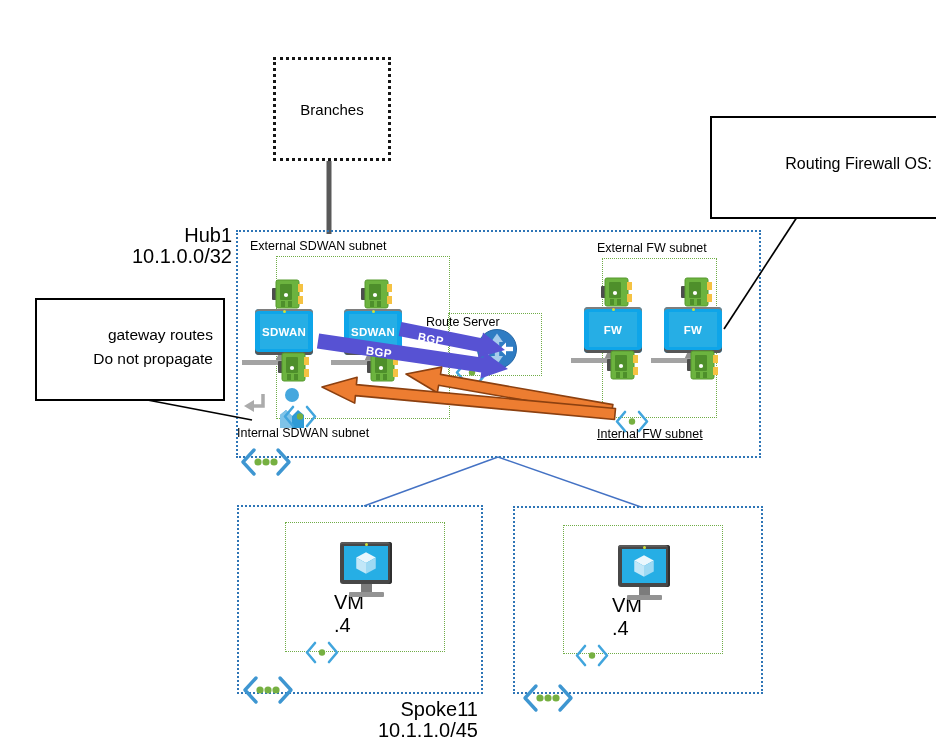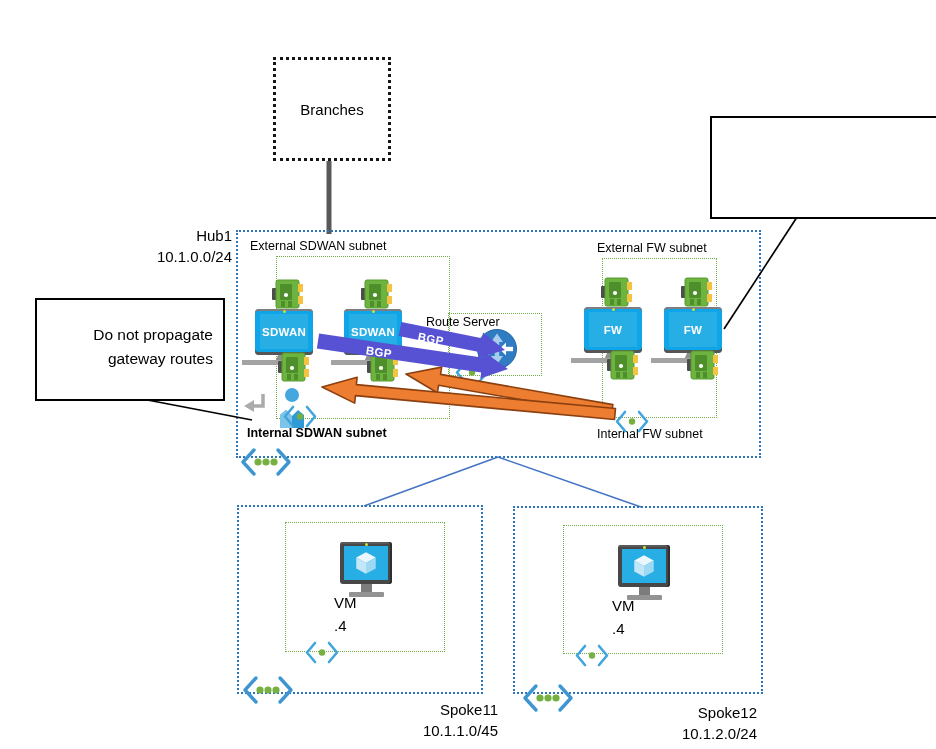--- a/index.html
+++ b/index.html
@@ -15,21 +15,21 @@
   .branches-box .t{font-size:15px;}
   .vnet-box{border:2px dotted var(--hub-border,#2E75B6);z-index:2;}
   .subnet-box{border:1.5px dotted var(--subnet-border,#70AD47);z-index:3;}
   .callout{background:#fff;border:2.5px solid #000;z-index:40;display:flex;flex-direction:column;justify-content:center;text-align:right;}
   .callout.left{font-size:15.5px;line-height:24px;padding:0 10px 6px 6px;}
   .callout.right{font-size:16px;line-height:26px;padding:0 5px 8px 5px;}
 
   
   .lbl{z-index:6;white-space:nowrap;}
   .lbl-sm{font-size:12.5px;}
-  .lbl-md{font-size:15px;line-height:21px;}
+  .lbl-md{font-size:20px;line-height:21px;}
   .t-right{text-align:right;}
   .t-center{}
 
   
   .appliance{z-index:10;width:96px;height:112px;}
   .monitor{position:absolute;left:16px;top:30px;width:58px;height:46px;background:#0ea5e9;border-radius:4px;
     box-shadow:inset 0 -3px 0 #565656, inset 0 2px 0 #7e7e7e;z-index:12;}
   .screen{position:absolute;left:5px;top:5px;right:5px;bottom:6px;background:var(--screen,#26AEE5);
     display:flex;align-items:center;justify-content:center;color:#fff;font-weight:bold;font-size:11.5px;letter-spacing:.2px;}
   .camdot{position:absolute;left:50%;top:1px;width:3px;height:3px;margin-left:-1px;border-radius:50%;background:#cfe03a;}
@@ -97,32 +97,32 @@
     <line class="vline" x1="498" y1="457" x2="364" y2="506"></line>
     <line class="vline" x1="498" y1="457" x2="641" y2="507"></line>
   </svg>
 
   <div class="abs branches-box" style="left:273px;top:57px;width:112px;height:98px;">
     <span class="t">Branches</span>
   </div>
 
   <div class="abs lbl lbl-md t-right" style="left:106px;top:225px;width:126px;">
     <div>Hub1</div>
-    <div>10.1.0.0/24</div>
+    <div>10.1.0.0/32</div>
   </div>
   <div class="abs vnet-box" style="left:236px;top:230px;width:521px;height:224px;"></div>
 
   <div class="abs lbl lbl-sm" style="left:250px;top:239px;">External SDWAN subnet</div>
   <div class="abs lbl lbl-sm t-center" style="left:597px;top:241px;width:124px;">External FW subnet</div>
   <div class="abs subnet-box" style="left:276px;top:256px;width:172px;height:161px;"></div>
   <div class="abs subnet-box" style="left:602px;top:258px;width:113px;height:158px;"></div>
   <div class="abs subnet-box" style="left:448px;top:313px;width:92px;height:61px;"></div>
   <div class="abs lbl lbl-sm t-center" style="left:426px;top:315px;width:92px;z-index:7;">Route Server</div>
-  <div class="abs lbl lbl-sm" style="left:247px;top:426px;font-weight:bold;">Internal SDWAN subnet</div>
-  <div class="abs lbl lbl-sm t-center" style="left:597px;top:427px;width:124px;">Internal FW subnet</div>
+  <div class="abs lbl lbl-sm" style="left:237px;top:426px;">Internal SDWAN subnet</div>
+  <div class="abs lbl lbl-sm t-center" style="left:597px;top:427px;width:124px;text-decoration:underline;">Internal FW subnet</div>
 
   <div class="abs appliance" style="left:239px;top:279px;">
     <svg class="nic top" viewBox="0 0 32 30">
         <use href="#sym-nic"></use>
       </svg>
     <div class="stand-neck"></div>
     <div class="stand-base"></div>
     <div class="monitor">
       <div class="camdot"></div>
       <div class="screen">SDWAN</div>
@@ -216,24 +216,25 @@
     <line class="callout-line" x1="801" y1="211" x2="724" y2="329"></line>
     <polygon class="bgp-poly" points="398.6,335.9 479.1,352 478,357.8 505,350 483,332.4 481.9,338.2 401.4,322.1"></polygon>
     <polygon class="bgp-poly" points="316.9,348.4 481.2,372.6 480.3,378.6 508,369 484.3,351.9 483.4,357.8 319.1,333.6"></polygon>
     <text class="bgp-text" x="418" y="343" transform="rotate(11 432 338)">BGP</text>
     <text class="bgp-text" x="366" y="357" transform="rotate(8 385 352)">BGP</text>
     <polygon class="flow-poly" points="612.9,404.6 440.5,374.4 441.7,367.1 406,374 437.3,392.7 438.6,385.3 611.1,415.4"></polygon>
     <polygon class="flow-poly" points="615.5,408.5 356.4,384.6 357.1,377.2 322,387 354.7,403.1 355.4,395.6 614.5,419.5"></polygon>
   </svg>
 
   <div class="abs callout left" style="left:35px;top:298px;width:170px;height:93px;">
+    <div>gateway routes</div>
     <div>Do not propagate</div>
-    <div>gateway routes</div>
   </div>
   <div class="abs callout right" style="left:710px;top:116px;width:215px;height:91px;">
+    <div>Routing Firewall OS:</div>
   </div>
 
   <div class="abs vnet-box" style="left:237px;top:505px;width:242px;height:185px;"></div>
   <div class="abs subnet-box" style="left:285px;top:522px;width:158px;height:128px;"></div>
   <div class="abs vm" style="left:334px;top:540px;">
     <div class="frame">
       <div class="camdot"></div>
       <div class="vscreen">
         <svg width="26" height="26" viewBox="0 0 24 24">
             <use href="#sym-cube"></use>
@@ -244,21 +245,21 @@
     <div class="base"></div>
   </div>
   <div class="abs lbl lbl-md t-center" style="left:334px;top:592px;width:64px;">VM</div>
   <div class="abs lbl lbl-md t-center" style="left:334px;top:615px;width:64px;">.4</div>
   <svg class="abs icon" style="left:305px;top:641px;" width="34" height="23" viewBox="0 0 34 23">
       <use href="#sym-subnet"></use>
     </svg>
   <svg class="abs icon" style="left:242px;top:675px;" width="52" height="30" viewBox="0 0 52 30">
       <use href="#sym-vnet"></use>
     </svg>
-  <div class="abs lbl lbl-md t-right" style="left:380px;top:699px;width:118px;">
+  <div class="abs lbl lbl-md t-right" style="left:360px;top:699px;width:118px;">
     <div>Spoke11</div>
     <div>10.1.1.0/45</div>
   </div>
 
   <div class="abs vnet-box" style="left:513px;top:506px;width:246px;height:184px;"></div>
   <div class="abs subnet-box" style="left:563px;top:525px;width:158px;height:127px;"></div>
   <div class="abs vm" style="left:612px;top:543px;">
     <div class="frame">
       <div class="camdot"></div>
       <div class="vscreen">
@@ -271,18 +272,14 @@
     <div class="base"></div>
   </div>
   <div class="abs lbl lbl-md t-center" style="left:612px;top:595px;width:64px;">VM</div>
   <div class="abs lbl lbl-md t-center" style="left:612px;top:618px;width:64px;">.4</div>
   <svg class="abs icon" style="left:575px;top:644px;" width="34" height="23" viewBox="0 0 34 23">
       <use href="#sym-subnet"></use>
     </svg>
   <svg class="abs icon" style="left:522px;top:683px;" width="52" height="30" viewBox="0 0 52 30">
       <use href="#sym-vnet"></use>
     </svg>
-  <div class="abs lbl lbl-md t-right" style="left:639px;top:702px;width:118px;">
-    <div>Spoke12</div>
-    <div>10.1.2.0/24</div>
-  </div>
 
 </div>
 
 </body></html>

